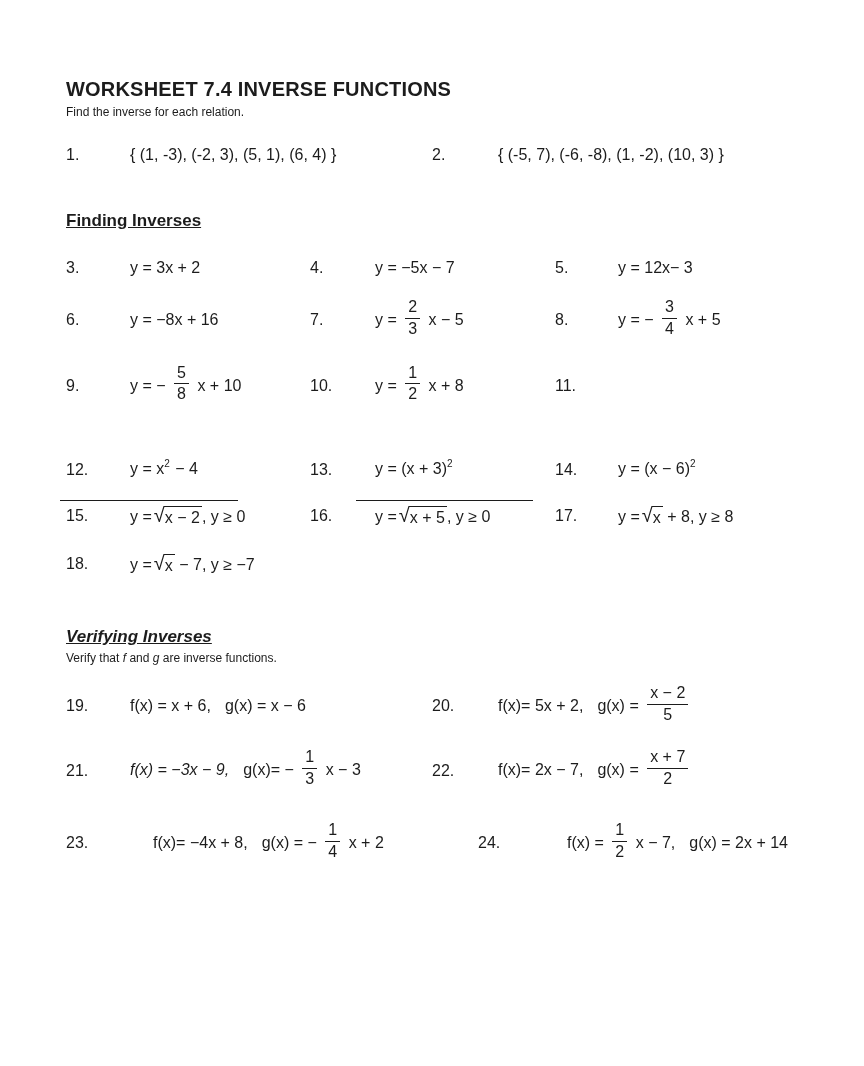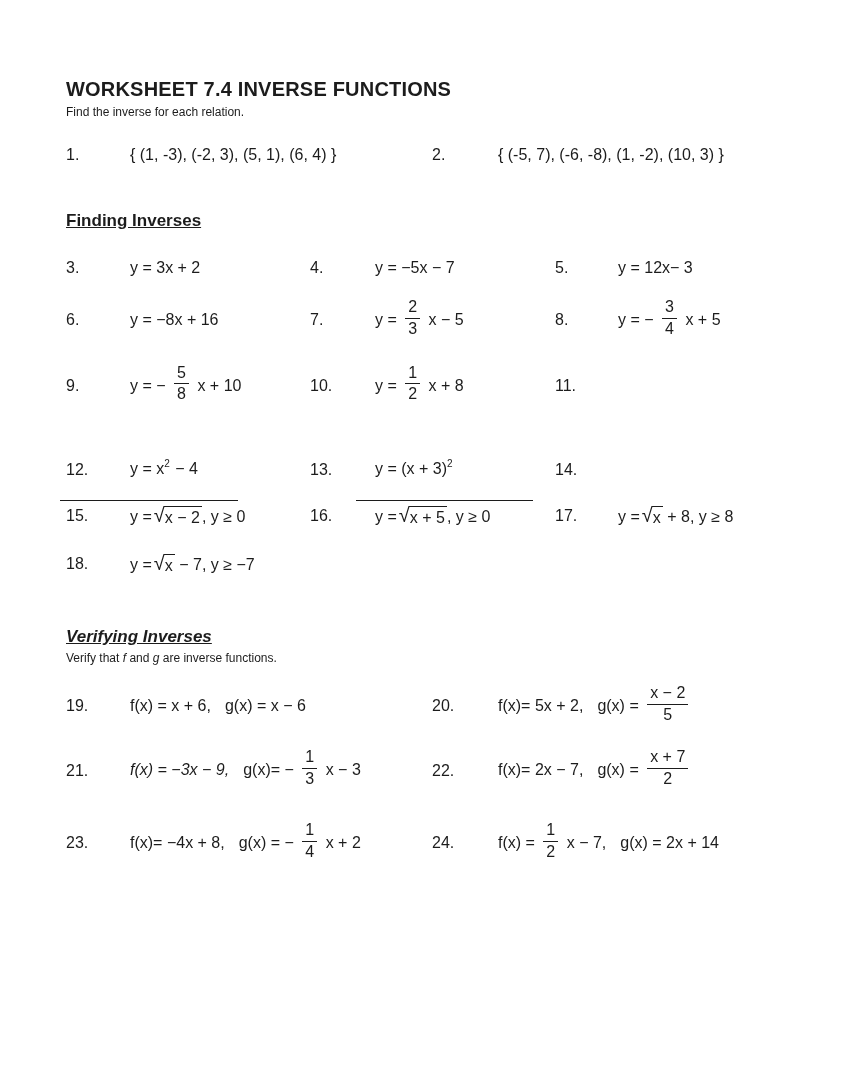--- a/index.html
+++ b/index.html
@@ -43,21 +43,21 @@
   .rowA { margin-top: 28px; }
   .rowB { margin-top: 24px; }
   .rowC { margin-top: 27px; }
   .rowD { margin-top: 54px; align-items: flex-end; }
   .m-rules { margin-top: 21px; }
   .rowE { margin-top: 4px; }
   .rowF { margin-top: 28px; }
   .mh3 { margin-top: 52px; font-style: italic; }
   .rowG { margin-top: 22px; }
   .rowH { margin-top: 26px; }
-  .rowI { margin-top: 34px; }
+  .rowI { margin-top: 34px; gap: 23px; }
 </style>
 </head>
 <body>
 
 <div class="page">
 
   <div class="title">WORKSHEET 7.4 INVERSE FUNCTIONS</div>
 
   <div class="instructions">Find the inverse for each relation.</div>
 
@@ -127,20 +127,23 @@
   <div class="row rowD">
     <span class="lab">12.</span>
     <span class="c1">
       <span>y = x</span><sup class="sq">2</sup><span> − 4</span>
     </span>
     <span class="lab2">13.</span>
     <span class="c2">
       <span>y = (x + 3)</span><sup class="sq">2</sup>
     </span>
     <span class="lab3">14.</span>
+    <span class="c3">
+      <span>y = (x − 6)</span><sup class="sq">2</sup>
+    </span>
   </div>
 
   <div class="rules m-rules">
     <div class="rule r1"></div>
     <div class="rule r2"></div>
   </div>
 
   <div class="row rowE">
     <span class="lab">15.</span>
     <span class="c1">

